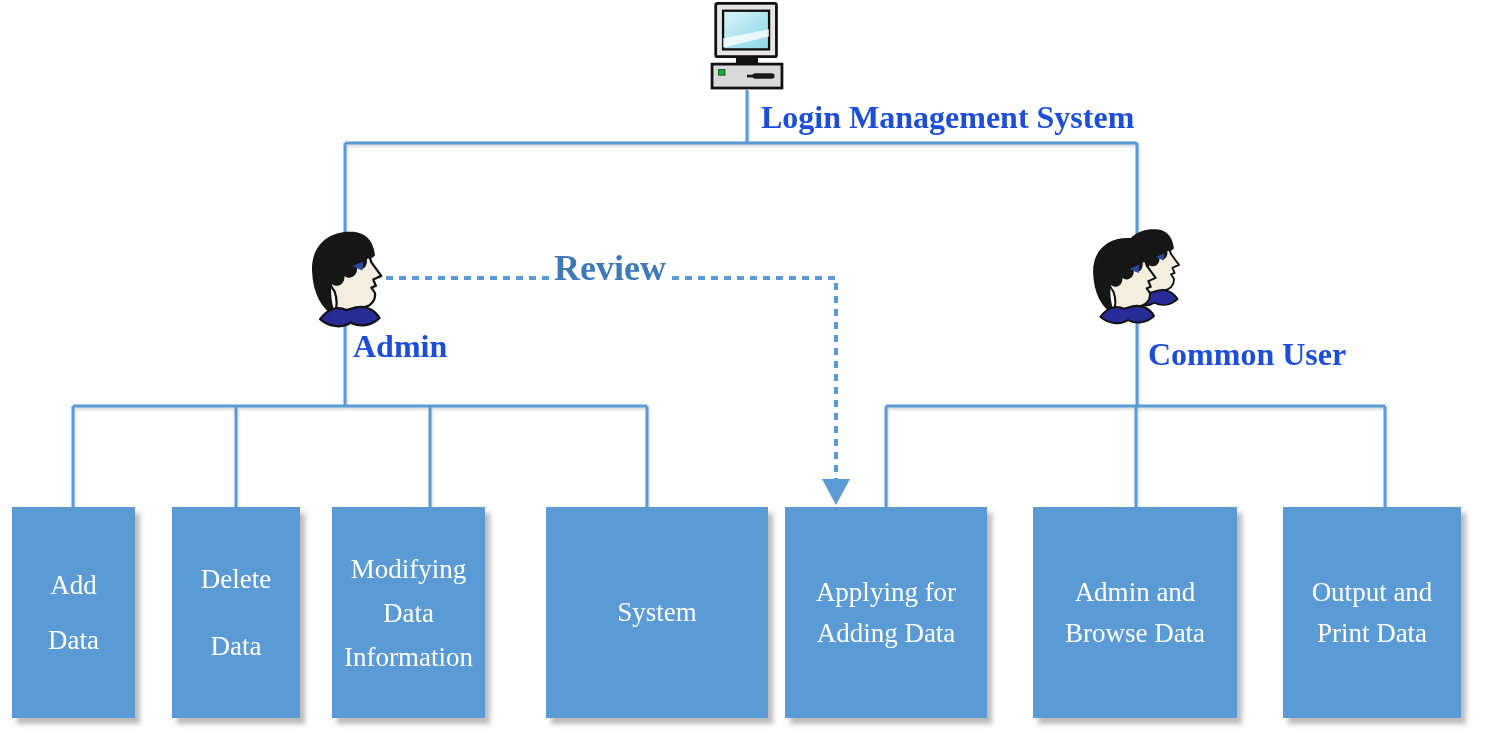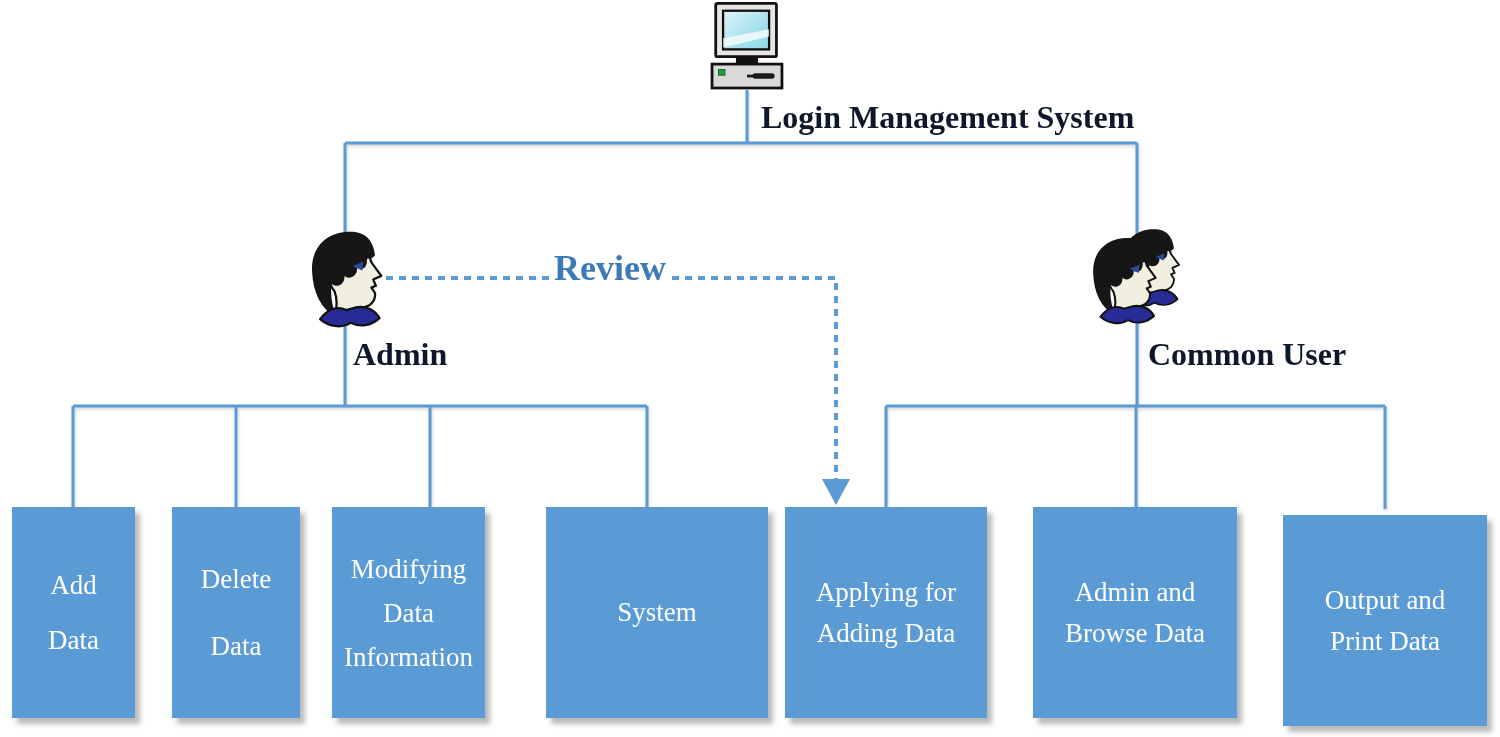--- a/index.html
+++ b/index.html
@@ -10,21 +10,21 @@
     overflow:hidden;
     font-family:"Liberation Serif","DejaVu Serif",serif;
   }
   svg.wires{position:absolute;left:0;top:0;width:1500px;height:737px;}
   .solidwire{stroke:#5B9BD5;stroke-width:3;fill:none;}
   .dashwire{stroke:#5B9BD5;stroke-width:4;fill:none;stroke-dasharray:7 6;}
   .wire-shadow{filter:drop-shadow(1.5px 2.5px 1.5px rgba(130,130,130,.35));}
   .heading{
     position:absolute;
     font-weight:bold;
-    color:#0f172a;
+    color:#1d4ed8;
     font-size:32px;
     line-height:1.05;
     white-space:nowrap;
   }
   .review-label{
     position:absolute;
     font-weight:bold;
     color:#3E79B8;
     font-size:36px;
     line-height:1.0;
@@ -109,21 +109,21 @@
     </svg>
   </div>
 
   <div class="heading" style="left:761px;top:101px;">Login Management System</div>
 
   <div class="iconwrap" style="left:303px;top:230px;">
     <svg width="90" height="99" viewBox="0 0 100 110" xmlns="http://www.w3.org/2000/svg">
       <use href="#head"></use>
     </svg>
   </div>
-  <div class="heading" style="left:353px;top:338px;">Admin</div>
+  <div class="heading" style="left:353px;top:330px;">Admin</div>
 
   <div class="iconwrap" style="left:1085px;top:226px;">
     <svg width="106" height="102" viewBox="0 0 124 119" xmlns="http://www.w3.org/2000/svg">
       <use href="#head" transform="translate(36,2) scale(0.85)"></use>
       <use href="#head" transform="translate(0,12) scale(0.95)"></use>
     </svg>
   </div>
   <div class="heading" style="left:1148px;top:338px;">Common User</div>
 
   <div class="review-label" style="left:550px;top:248px;">Review</div>
@@ -151,18 +151,18 @@
   <div class="box lh41" style="left:785px;width:202px;">
     <div class="bline">Applying for</div>
     <div class="bline">Adding Data</div>
   </div>
 
   <div class="box lh41" style="left:1033px;width:204px;">
     <div class="bline">Admin and</div>
     <div class="bline">Browse Data</div>
   </div>
 
-  <div class="box lh41" style="left:1283px;width:204px;margin-top:8px;">
+  <div class="box lh41" style="left:1283px;width:178px;">
     <div class="bline">Output and</div>
     <div class="bline">Print Data</div>
   </div>
 
 </div>
 
 </body></html>

